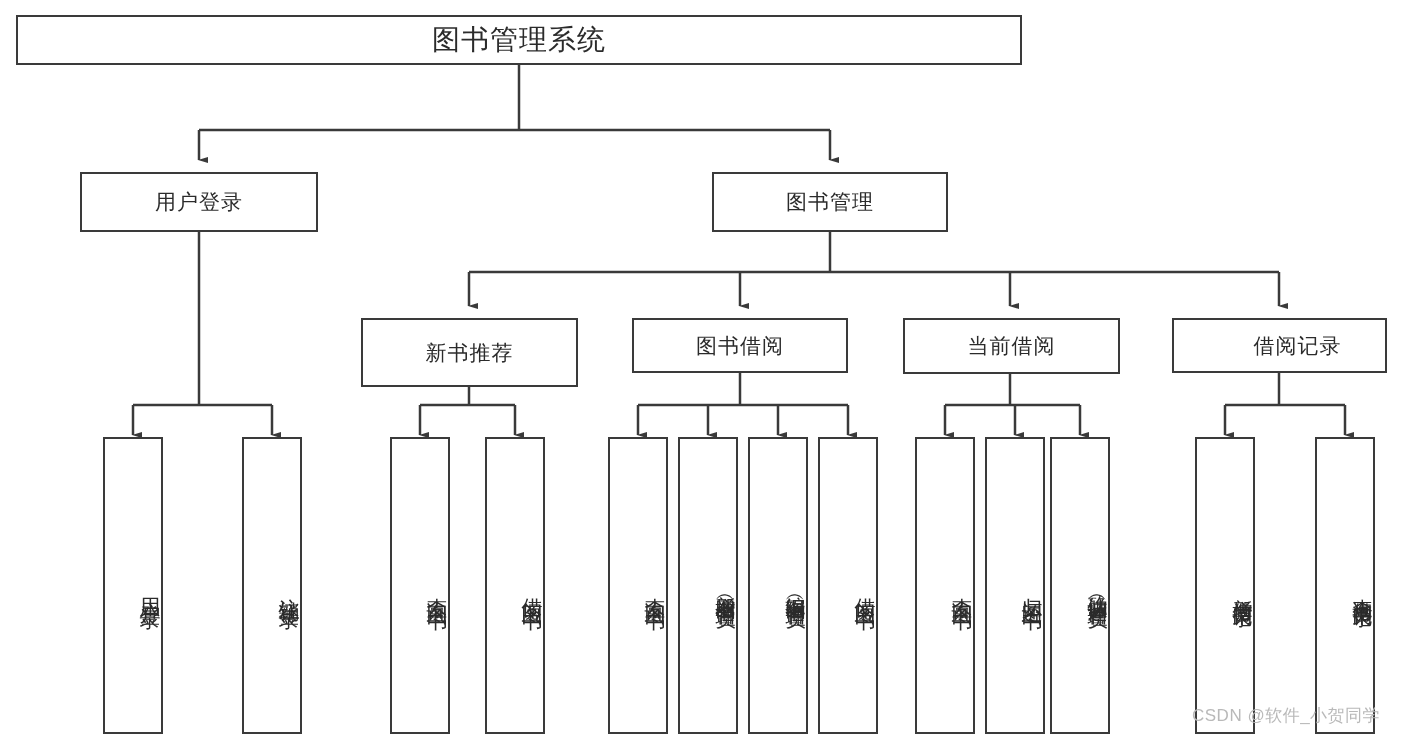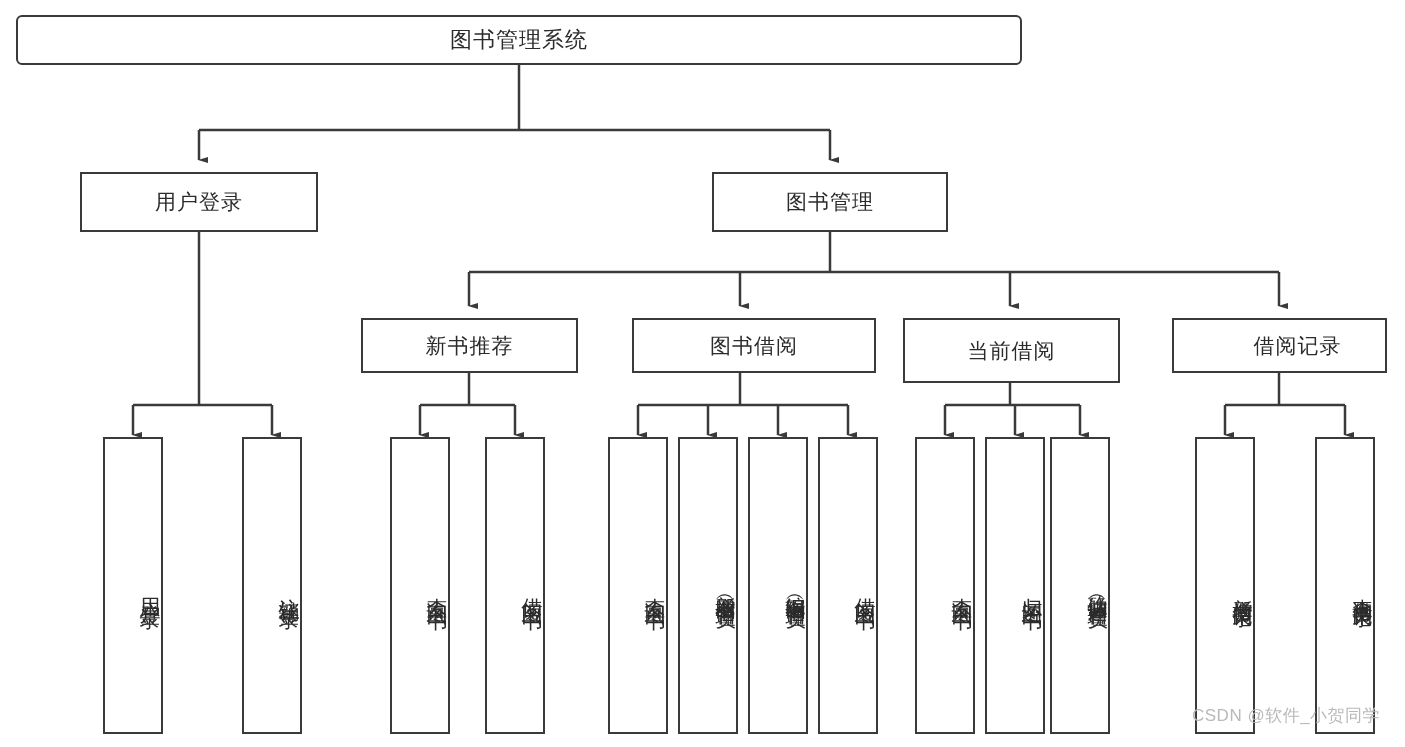--- a/index.html
+++ b/index.html
@@ -47,22 +47,21 @@
     line-height: 1.05;
     align-items: flex-start;
     justify-content: center;
     padding-top: 6px;
   }
   .node.vertical.tall-text {
     font-size: 20px;
     letter-spacing: 2px;
   }
   .node.root {
-    font-size: 22px;
-    border-radius: 6px;
+    font-size: 28px;
   }
   .watermark {
     position: absolute;
     font-size: 17px;
     color: #b9b9b9;
     white-space: nowrap;
     letter-spacing: 0.5px;
   }
 </style>
 </head>
@@ -125,29 +124,29 @@
   </div>
 
   <div class="node horizontal" style="left:80px; top:172px; width:238px; height:60px;">
     <span>用户登录</span>
   </div>
 
   <div class="node horizontal" style="left:712px; top:172px; width:236px; height:60px;justify-content:center;">
     <span>图书管理</span>
   </div>
 
-  <div class="node horizontal" style="left:361px; top:318px; width:217px; height:55px;">
+  <div class="node horizontal" style="left:361px; top:318px; width:217px; height:69px;">
     <span>新书推荐</span>
   </div>
 
-  <div class="node horizontal" style="left:632px; top:318px; width:244px; height:55px;">
+  <div class="node horizontal" style="left:632px; top:318px; width:216px; height:55px;">
     <span>图书借阅</span>
   </div>
 
-  <div class="node horizontal" style="left:903px; top:318px; width:217px; height:65px;">
+  <div class="node horizontal" style="left:903px; top:318px; width:217px; height:56px;">
     <span>当前借阅</span>
   </div>
 
   <div class="node horizontal" style="left:1172px; top:318px; width:215px; height:55px;padding-left:36px;">
     <span>借阅记录</span>
   </div>
 
   <div class="node vertical" style="left:103px; top:437px; width:60px; height:297px;">
     <span>用户登录</span>
   </div>

